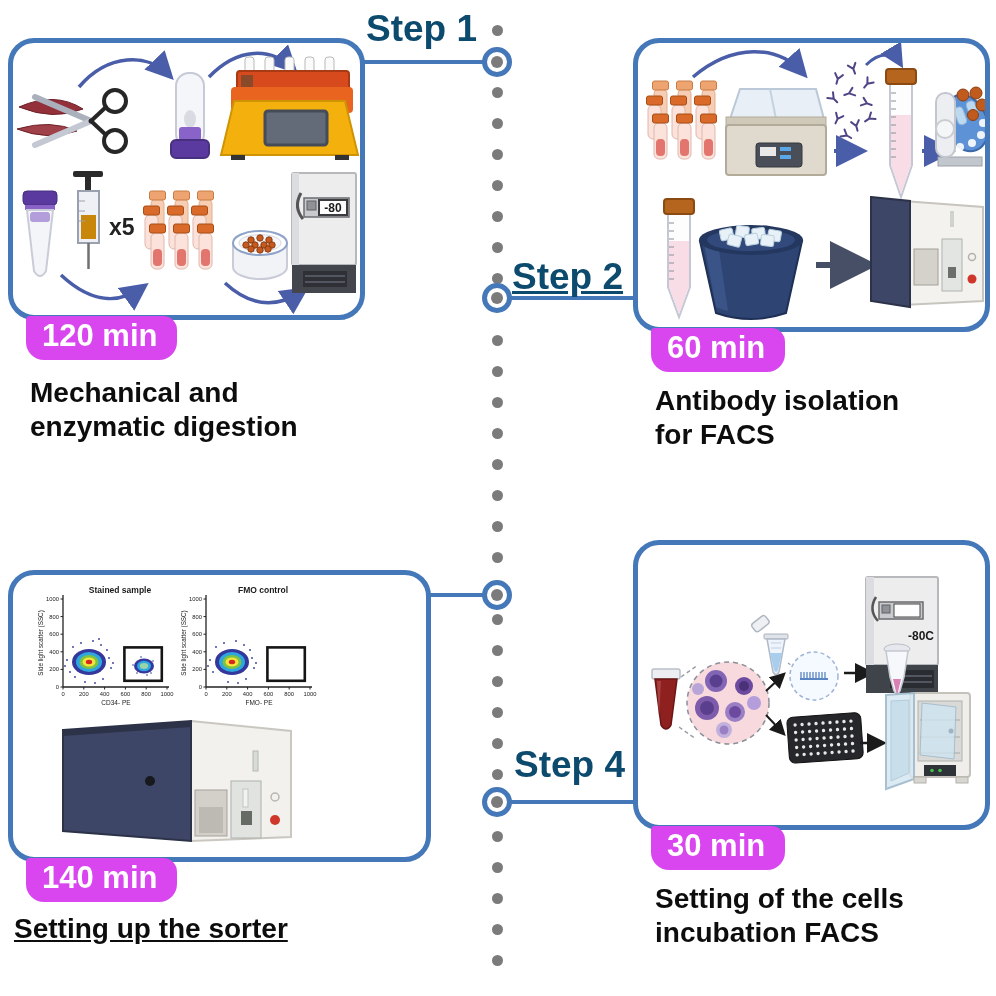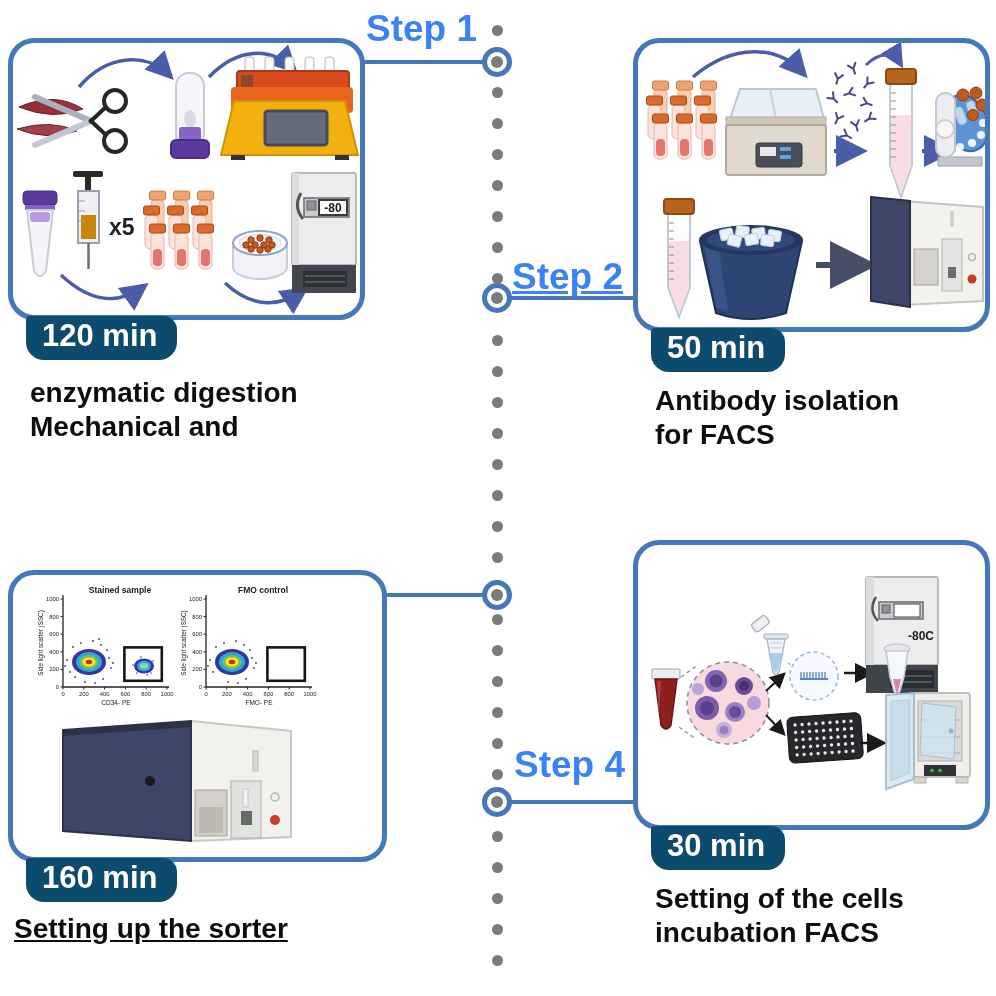--- a/index.html
+++ b/index.html
@@ -6,23 +6,23 @@
   #stage{position:relative;width:996px;height:996px;background:#ffffff;overflow:hidden;
          font-family:"Liberation Sans",sans-serif;}
   .panel{position:absolute;box-sizing:border-box;background:#fff;border:5px solid #4578b8;
          border-radius:26px;z-index:1;}
   .panel svg{position:absolute;left:0;top:0;}
   .connector{position:absolute;height:4px;background:#4578b8;z-index:0;}
   .ring{position:absolute;width:20px;height:20px;border:5px solid #4578b8;border-radius:50%;
         background:#fff;z-index:2;display:flex;align-items:center;justify-content:center;}
   .ring .dotc{width:12px;height:12px;border-radius:50%;background:#7b7b7b;}
   .tl-dot{position:absolute;width:11px;height:11px;border-radius:50%;background:#7b7b7b;z-index:0;}
-  .steplabel{position:absolute;font-size:37px;font-weight:bold;color:#3b82f6;z-index:2;
+  .steplabel{position:absolute;font-size:37px;font-weight:bold;color:#0c4a6e;z-index:2;
              letter-spacing:0px;}
-  .badge{position:absolute;background:#0c4a6e;color:#fff;font-size:31px;font-weight:bold;
+  .badge{position:absolute;background:#d946ef;color:#fff;font-size:31px;font-weight:bold;
          padding:3px 20px 7px 16px;border-radius:4px 14px 18px 18px;z-index:3;line-height:1.1;}
   .caption{position:absolute;color:#0d0d0d;font-size:28px;font-weight:bold;line-height:1.2;z-index:2;}
   text{font-family:"Liberation Sans",sans-serif;}
 </style>
 </head>
 <body>
 
 <div id="stage">
 
   <div class="connector" style="left:358px;top:60px;width:139px;"></div>
@@ -181,22 +181,22 @@
         <text x="320" y="169" font-size="12" font-weight="bold" fill="#1a1a1a" text-anchor="middle">-80</text>
         <rect x="279" y="222" width="64" height="28" fill="#43464d"></rect>
         <rect x="290" y="228" width="44" height="16" fill="#2e3036"></rect>
         <line x1="292" y1="233" x2="332" y2="233" stroke="#515660" stroke-width="2"></line>
         <line x1="292" y1="239" x2="332" y2="239" stroke="#515660" stroke-width="2"></line>
       </g>
     </svg>
   </div>
   <div class="badge" style="left:26px;top:316px;">120 min</div>
   <div class="caption" style="left:30px;top:376px;">
+    <div>Mechanical and</div>
     <div>enzymatic digestion</div>
-    <div>Mechanical and</div>
   </div>
 
   <div class="panel" style="left:633px;top:38px;width:357px;height:294px;">
     <svg width="347" height="284" viewBox="0 0 347 284">
       <defs>
         <marker id="ar2" markerWidth="9" markerHeight="9" refX="6" refY="4" orient="auto">
           <path d="M0,0 L8,4 L0,8 Z" fill="#4a5da8"></path>
         </marker>
         <marker id="ar2d" markerWidth="9" markerHeight="9" refX="6" refY="4" orient="auto">
           <path d="M0,0 L8,4 L0,8 Z" fill="#474f66"></path>
@@ -366,27 +366,27 @@
         <polygon points="233,154 272,158 272,264 233,258" fill="#3e4667" stroke="#2c3248" stroke-width="2"></polygon>
         <rect x="276" y="206" width="24" height="36" fill="#d5d2cc" stroke="#a29f98"></rect>
         <rect x="304" y="196" width="20" height="52" fill="#e2e5e1" stroke="#b0b4b0"></rect>
         <rect x="310" y="224" width="8" height="11" fill="#6a6f6a"></rect>
         <rect x="312" y="168" width="4" height="16" fill="#cfd2cd"></rect>
         <circle cx="334" cy="236" r="4.5" fill="#cf372a"></circle>
         <circle cx="334" cy="214" r="3.5" fill="none" stroke="#b5b2ac" stroke-width="1.5"></circle>
       </g>
     </svg>
   </div>
-  <div class="badge" style="left:651px;top:328px;">50 min</div>
+  <div class="badge" style="left:651px;top:328px;">60 min</div>
   <div class="caption" style="left:655px;top:384px;">
     <div>Antibody isolation</div>
     <div>for FACS</div>
   </div>
 
-  <div class="panel" style="left:8px;top:570px;width:379px;height:292px;">
+  <div class="panel" style="left:8px;top:570px;width:423px;height:292px;">
     <svg width="347" height="282" viewBox="0 0 347 282">
 
       <g>
         <text x="107" y="18" font-size="8.5" font-weight="bold" fill="#1a1a1a" text-anchor="middle">Stained sample</text>
         <line x1="50" y1="112" x2="156" y2="112" stroke="#222" stroke-width="1.3"></line>
         <line x1="50" y1="112" x2="50" y2="20" stroke="#222" stroke-width="1.3"></line>
         <g stroke="#222" stroke-width="1">
           <line x1="50" y1="112" x2="50" y2="114.5"></line>
             <line x1="70.8" y1="112" x2="70.8" y2="114.5"></line>
             <line x1="91.6" y1="112" x2="91.6" y2="114.5"></line>
@@ -533,21 +533,21 @@
         <rect x="186" y="232" width="24" height="26" fill="#bdbab3"></rect>
         <rect x="218" y="206" width="30" height="57" fill="#e0e3df" stroke="#adb1ad"></rect>
         <rect x="228" y="236" width="11" height="14" fill="#666b66"></rect>
         <rect x="230" y="214" width="5" height="18" fill="#f2f3f1" stroke="#c2c5c1"></rect>
         <rect x="240" y="176" width="5" height="20" fill="#d8dbd6" stroke="#b5b8b3"></rect>
         <circle cx="262" cy="245" r="5" fill="#cf372a"></circle>
         <circle cx="262" cy="222" r="4" fill="none" stroke="#b9b6b0" stroke-width="1.5"></circle>
       </g>
     </svg>
   </div>
-  <div class="badge" style="left:26px;top:858px;">160 min</div>
+  <div class="badge" style="left:26px;top:858px;">140 min</div>
   <div class="caption" style="left:14px;top:912px;text-decoration:underline;">
     <div>Setting up the sorter</div>
   </div>
 
   <div class="panel" style="left:633px;top:540px;width:357px;height:290px;">
     <svg width="347" height="280" viewBox="0 0 347 280">
       <defs>
         <marker id="ar4k" markerWidth="9" markerHeight="9" refX="6" refY="4" orient="auto">
           <path d="M0,0 L8,4 L0,8 Z" fill="#1a1a1a"></path>
         </marker>

